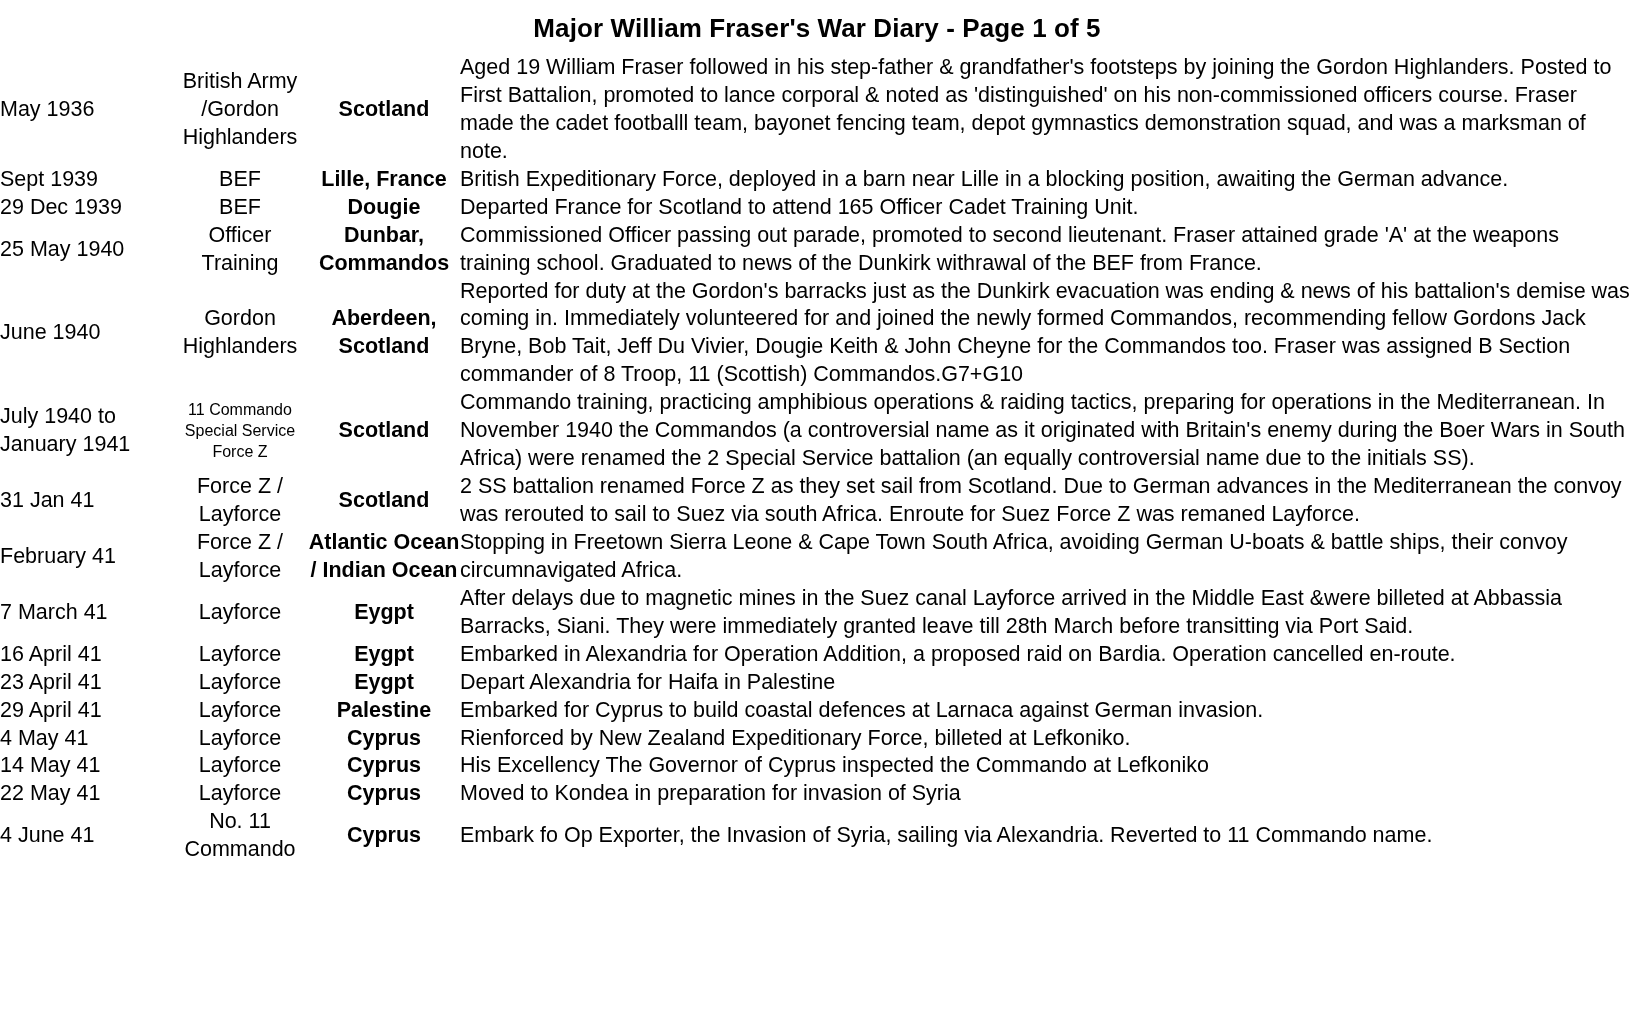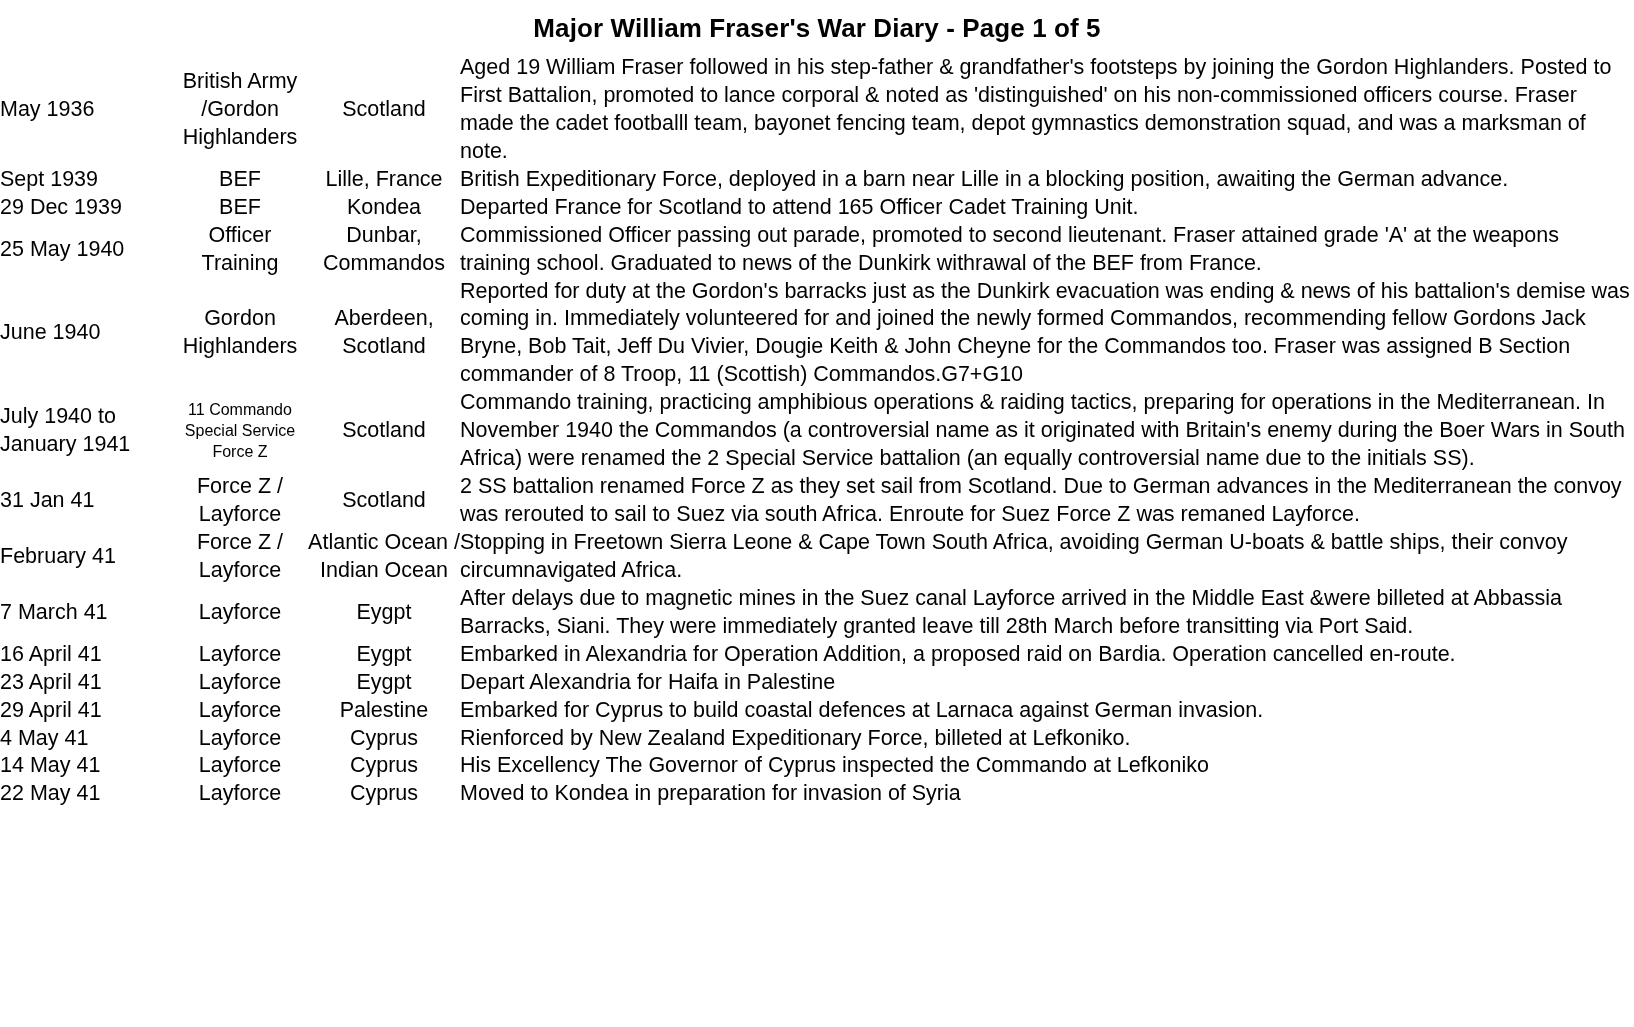--- a/index.html
+++ b/index.html
@@ -57,20 +57,21 @@
     font-size: 21.5px;
     padding: 0 2px;
   }
   td.unit.small {
     font-size: 16px;
   }
   td.place {
     text-align: center;
     font-size: 21.5px;
     padding: 0 2px;
+    font-weight: bold;
   }
   td.desc {
     text-align: left;
     font-size: 21.5px;
     padding: 0 6px 0 6px;
     vertical-align: top;
   }
   td.desc.mid { vertical-align: middle; }
 
   .row-tall td { padding-top: 2px; padding-bottom: 2px; }
@@ -101,21 +102,21 @@
       <tr>
         <td class="date">Sept 1939</td>
         <td class="unit">BEF</td>
         <td class="place">Lille, France</td>
         <td class="desc mid">British Expeditionary Force, deployed in a barn near Lille in a blocking position, awaiting the German advance.</td>
       </tr>
 
       <tr>
         <td class="date">29 Dec 1939</td>
         <td class="unit">BEF</td>
-        <td class="place">Kondea</td>
+        <td class="place">Dougie</td>
         <td class="desc mid">Departed France for Scotland to attend 165 Officer Cadet Training Unit.</td>
       </tr>
 
       <tr>
         <td class="date">25 May 1940</td>
         <td class="unit">Officer Training</td>
         <td class="place">Dunbar, Commandos</td>
         <td class="desc mid">Commissioned Officer passing out parade, promoted to second lieutenant. Fraser attained grade 'A' at the weapons training school. Graduated to news of the Dunkirk withrawal of the BEF from France.</td>
       </tr>
 
@@ -189,17 +190,23 @@
         <td class="desc mid">His Excellency The Governor of Cyprus inspected the Commando at Lefkoniko</td>
       </tr>
 
       <tr>
         <td class="date">22 May 41</td>
         <td class="unit">Layforce</td>
         <td class="place">Cyprus</td>
         <td class="desc mid">Moved to Kondea in preparation for invasion of Syria</td>
       </tr>
 
+      <tr class="row-tall">
+        <td class="date">4 June 41</td>
+        <td class="unit">No. 11 Commando</td>
+        <td class="place">Cyprus</td>
+        <td class="desc mid">Embark fo Op Exporter, the Invasion of Syria, sailing via Alexandria. Reverted to 11 Commando name.</td>
+      </tr>
 
     </tbody>
   </table>
 
 </div>
 
 </body></html>

